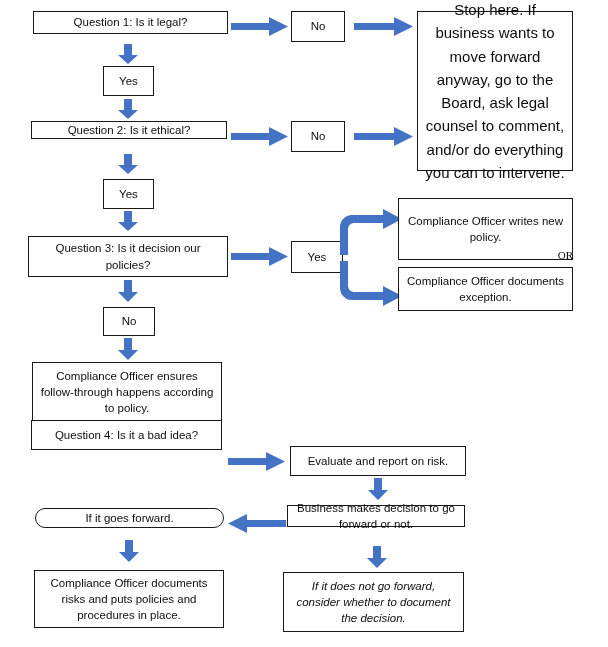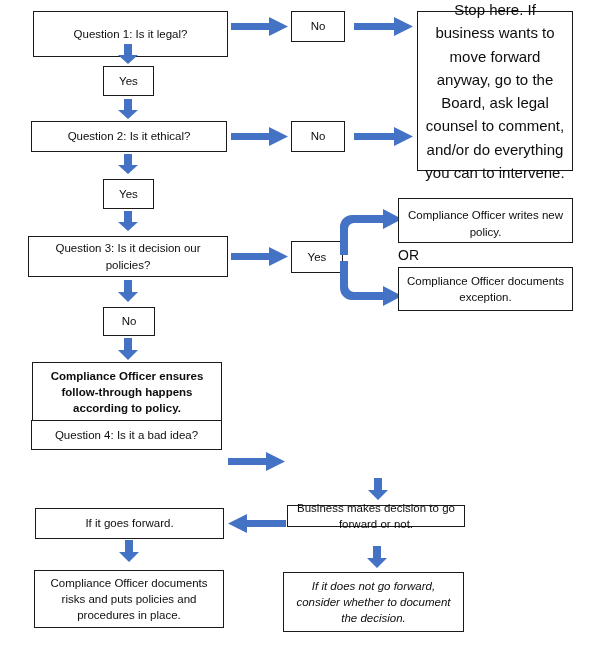--- a/index.html
+++ b/index.html
@@ -27,41 +27,42 @@
     font-size: 11.5px;
     line-height: 1.42;
     color: #0d0d0d;
     padding: 2px 5px;
   }
   .plain-text {
     position: absolute;
     box-sizing: border-box;
     display: flex;
     align-items: center;
-    justify-content: flex-start;
+    justify-content: flex-end;
     text-align: center;
-    font-size: 14px;
+    font-size: 11px;
     color: #0d0d0d;
     background: transparent;
+    font-family: Liberation Serif, serif;
   }
   
   .arrow {
     position: absolute;
   }
   .arrow svg {
     display: block;
     overflow: visible;
   }
 </style>
 </head>
 <body>
 
 <div id="canvas">
 
-  <div class="node" style="left:33px; top:11px; width:195px; height:46px;">
+  <div class="node" style="left:33px; top:11px; width:195px; height:23px;">
     <span>Question 1: Is it legal?</span>
   </div>
 
   <div class="arrow" style="left:231px; top:17px; width:58px; height:19px;">
     <svg width="58" height="19" viewBox="0 0 58 19">
       <path d="M0,6 L38,6 L38,0 L57,9.5 L38,19 L38,13 L0,13 Z" fill="#4472C4"></path>
     </svg>
   </div>
 
   <div class="node" style="left:291px; top:11px; width:54px; height:31px;">
@@ -87,21 +88,21 @@
   <div class="node" style="left:103px; top:66px; width:51px; height:30px;">
     <span>Yes</span>
   </div>
 
   <div class="arrow" style="left:117px; top:99px; width:22px; height:20px;">
     <svg width="22" height="20" viewBox="0 0 22 20">
       <path d="M7,0 L15,0 L15,11 L21,11 L11,20 L1,11 L7,11 Z" fill="#4472C4"></path>
     </svg>
   </div>
 
-  <div class="node" style="left:31px; top:121px; width:196px; height:31px;">
+  <div class="node" style="left:31px; top:121px; width:196px; height:18px;">
     <span>Question 2: Is it ethical?</span>
   </div>
 
   <div class="arrow" style="left:231px; top:127px; width:58px; height:19px;">
     <svg width="58" height="19" viewBox="0 0 58 19">
       <path d="M0,6 L38,6 L38,0 L57,9.5 L38,19 L38,13 L0,13 Z" fill="#4472C4"></path>
     </svg>
   </div>
 
   <div class="node" style="left:291px; top:121px; width:54px; height:31px;">
@@ -149,21 +150,21 @@
       <path d="M5,45 L5,17 A12,12 0 0 1 17,5 L48,5 L48,-1 L67,9 L48,19 L48,13 L19,13 A6,6 0 0 0 13,19 L13,45 Z" fill="#4472C4"></path>
     </svg>
   </div>
 
   <div class="arrow" style="left:335px; top:261px; width:68px; height:45px;">
     <svg width="68" height="45" viewBox="0 0 68 45">
       <path d="M5,0 L5,27 A12,12 0 0 0 17,39 L48,39 L48,45 L67,35 L48,25 L48,31 L19,31 A6,6 0 0 1 13,25 L13,0 Z" fill="#4472C4"></path>
     </svg>
   </div>
 
-  <div class="node" style="left:398px; top:198px; width:175px; height:45px;align-items:flex-end;">
+  <div class="node" style="left:398px; top:198px; width:175px; height:62px;">
     <span>Compliance Officer writes new policy.</span>
   </div>
 
   <div class="plain-text" style="left:398px; top:246px; width:175px; height:18px;">
     <span>OR</span>
   </div>
 
   <div class="node" style="left:398px; top:267px; width:175px; height:44px;">
     <span>Compliance Officer documents exception.</span>
   </div>
@@ -177,58 +178,61 @@
   <div class="node" style="left:103px; top:307px; width:52px; height:29px;">
     <span>No</span>
   </div>
 
   <div class="arrow" style="left:117px; top:338px; width:22px; height:22px;">
     <svg width="22" height="22" viewBox="0 0 22 22">
       <path d="M7,0 L15,0 L15,12 L21,12 L11,22 L1,12 L7,12 Z" fill="#4472C4"></path>
     </svg>
   </div>
 
-  <div class="node" style="left:32px; top:362px; width:190px; height:60px;font-weight:bold;">
+  <div class="node" style="left:32px; top:362px; width:190px; height:60px;">
     <span>Compliance Officer ensures follow-through happens according to policy.</span>
   </div>
 
   <div class="arrow" style="left:117px; top:424px; width:22px; height:20px;">
     <svg width="22" height="20" viewBox="0 0 22 20">
       <path d="M7,0 L15,0 L15,11 L21,11 L11,20 L1,11 L7,11 Z" fill="#4472C4"></path>
     </svg>
   </div>
 
   <div class="node" style="left:31px; top:420px; width:191px; height:30px;">
     <span>Question 4: Is it a bad idea?</span>
   </div>
 
   <div class="arrow" style="left:228px; top:452px; width:58px; height:19px;">
     <svg width="58" height="19" viewBox="0 0 58 19">
       <path d="M0,6 L38,6 L38,0 L57,9.5 L38,19 L38,13 L0,13 Z" fill="#4472C4"></path>
     </svg>
   </div>
 
+  <div class="node" style="left:290px; top:446px; width:176px; height:30px;">
+    <span>Evaluate and report on risk.</span>
+  </div>
 
   <div class="arrow" style="left:367px; top:478px; width:22px; height:22px;">
     <svg width="22" height="22" viewBox="0 0 22 22">
       <path d="M7,0 L15,0 L15,12 L21,12 L11,22 L1,12 L7,12 Z" fill="#4472C4"></path>
     </svg>
   </div>
 
   <div class="node" style="left:287px; top:505px; width:178px; height:22px;">
     <span>Business makes decision to go forward or not.</span>
   </div>
 
   <div class="arrow" style="left:227px; top:514px; width:59px; height:19px;">
     <svg width="59" height="19" viewBox="0 0 59 19">
       <path d="M59,6 L20,6 L20,0 L1,9.5 L20,19 L20,13 L59,13 Z" fill="#4472C4"></path>
     </svg>
   </div>
 
-  <div class="node" style="left:35px; top:508px; width:189px; height:31px;">
+  <div class="node" style="left:35px; top:508px; width:189px; height:20px;border-radius:12px;">
     <span>If it goes forward.</span>
   </div>
 
   <div class="arrow" style="left:118px; top:540px; width:22px; height:22px;">
     <svg width="22" height="22" viewBox="0 0 22 22">
       <path d="M7,0 L15,0 L15,12 L21,12 L11,22 L1,12 L7,12 Z" fill="#4472C4"></path>
     </svg>
   </div>
 
   <div class="arrow" style="left:366px; top:546px; width:22px; height:22px;">

